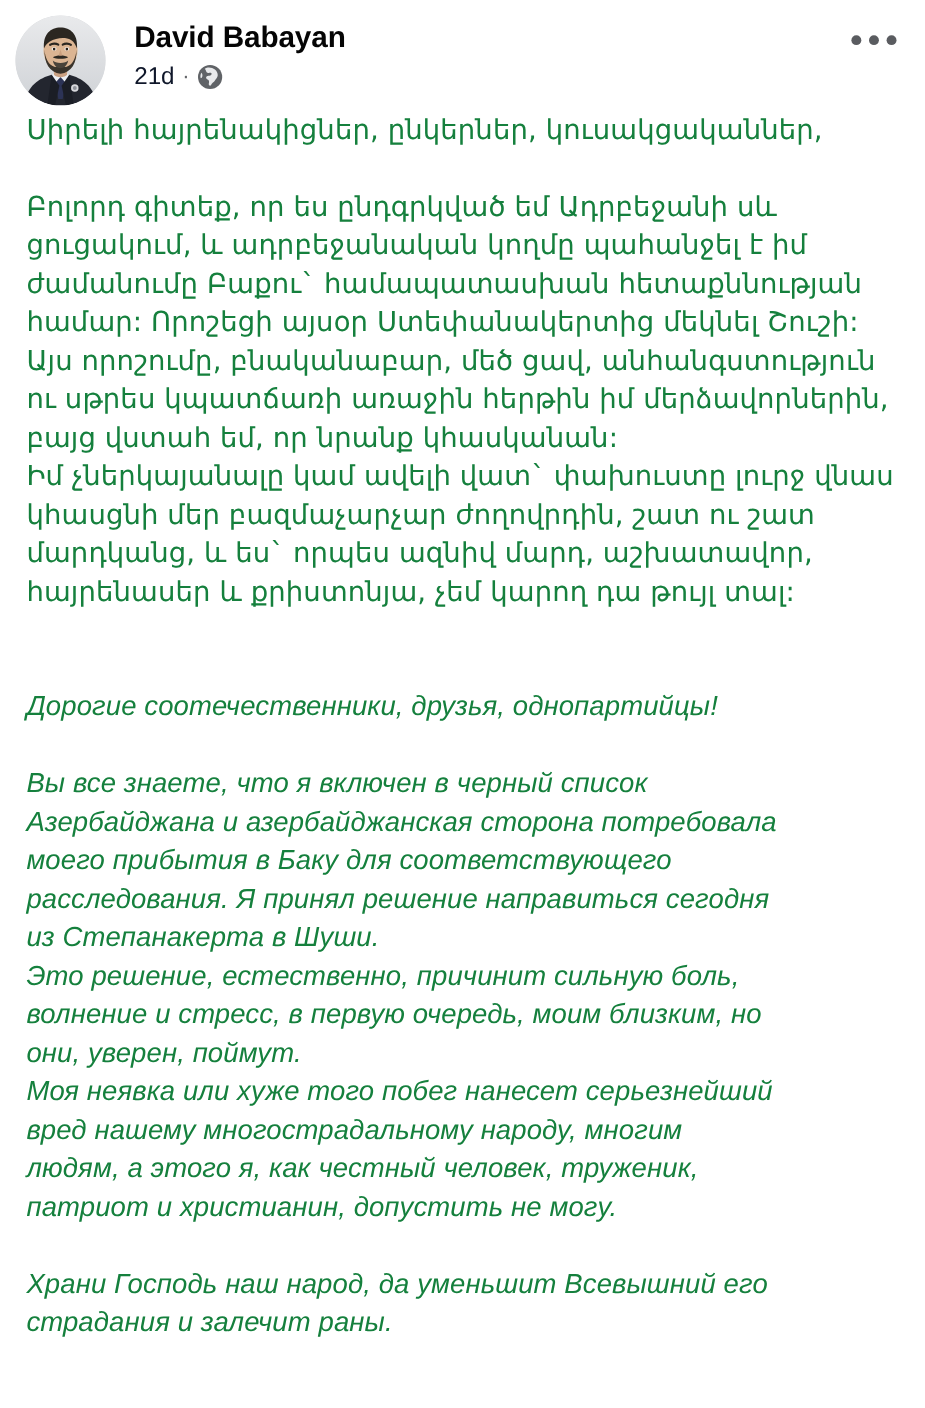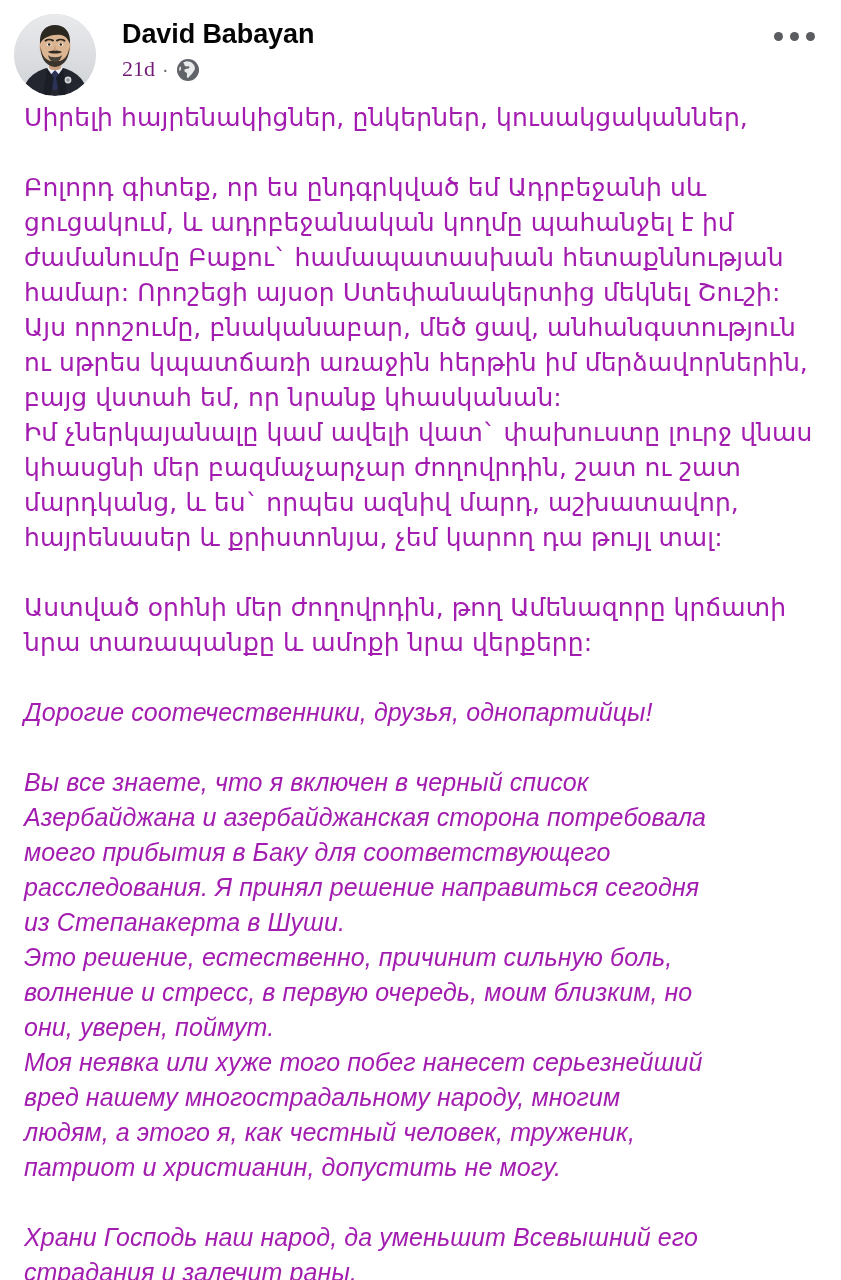--- a/index.html
+++ b/index.html
@@ -65,21 +65,21 @@
   }
 
   .meta-row {
     display: flex;
     align-items: center;
     margin-top: 6px;
     color: #65676b;
     font-size: 22px;
     line-height: 26px;
   }
-  .meta-time { color: #701a75; font-family: Liberation Serif, serif; }
+  .meta-time { color: #0f172a; }
   .meta-dot {
     margin: 0 7px;
     color: #65676b;
     font-size: 20px;
     line-height: 20px;
   }
   .globe-icon {
     width: 24px;
     height: 24px;
     display: inline-block;
@@ -106,21 +106,21 @@
 
   
   .post-body {
     padding: 0 18px 0 24px;
     box-sizing: border-box;
   }
 
   .para {
     font-size: 25px;
     line-height: 35px;
-    color: #a21caf;
+    color: #15803d;
     margin: 0;
     white-space: pre-wrap;
     word-wrap: break-word;
     letter-spacing: 0.1px;
   }
 
   .spacer { height: 35px; }
 
   .am {
     font-family: "DejaVu Sans", "Liberation Sans", sans-serif;
@@ -227,22 +227,20 @@
 Այս որոշումը, բնականաբար, մեծ ցավ, անհանգստություն
 ու սթրես կպատճառի առաջին հերթին իմ մերձավորներին,
 բայց վստահ եմ, որ նրանք կհասկանան:
 Իմ չներկայանալը կամ ավելի վատ` փախուստը լուրջ վնաս
 կհասցնի մեր բազմաչարչար ժողովրդին, շատ ու շատ
 մարդկանց, և ես` որպես ազնիվ մարդ, աշխատավոր,
 հայրենասեր և քրիստոնյա, չեմ կարող դա թույլ տալ:</div>
 
     <div class="spacer"></div>
 
-    <div class="para am">Աստված օրհնի մեր ժողովրդին, թող Ամենազորը կրճատի
-նրա տառապանքը և ամոքի նրա վերքերը:</div>
 
     <div class="spacer"></div>
 
     <div class="para ru">Дорогие соотечественники, друзья, однопартийцы!</div>
 
     <div class="spacer"></div>
 
     <div class="para ru">Вы все знаете, что я включен в черный список
 Азербайджана и азербайджанская сторона потребовала
 моего прибытия в Баку для соответствующего

